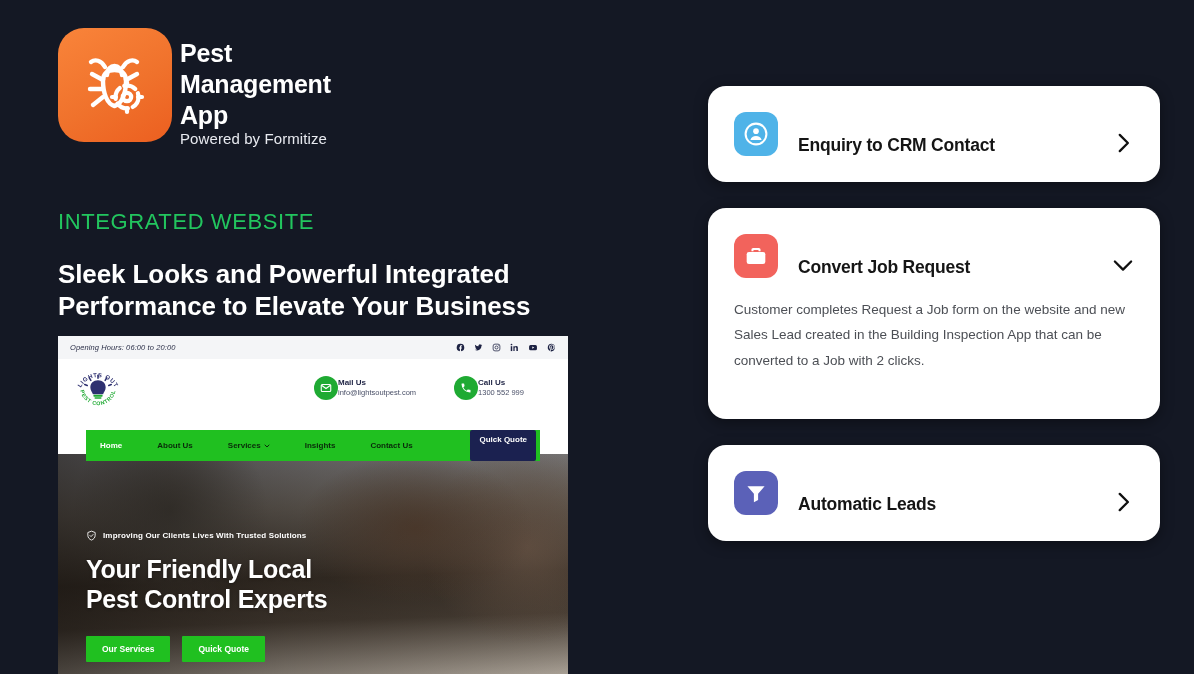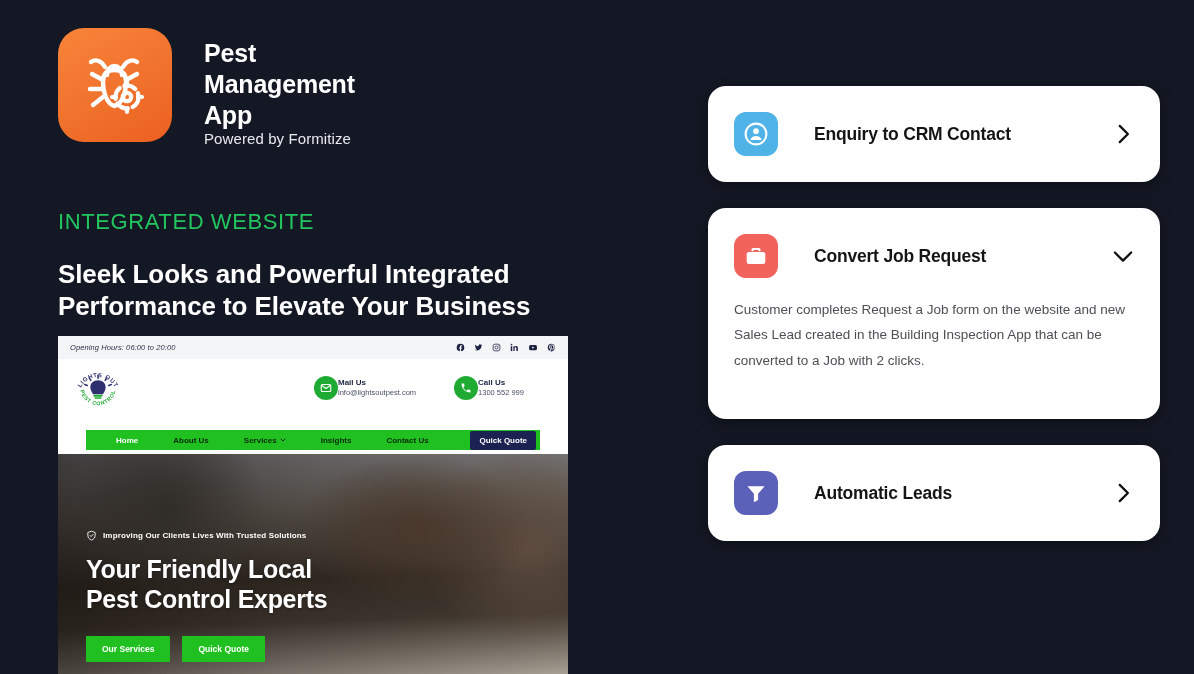--- a/index.html
+++ b/index.html
@@ -7,21 +7,21 @@
     width: 1194px; height: 674px;
     background: #141824;
     font-family: "Liberation Sans", sans-serif;
     overflow: hidden;
   }
   .page { position: relative; width: 1194px; height: 674px; background: #141824; }
 
   
   .left { position: absolute; left: 58px; top: 28px; width: 600px; }
 
-  .brand { display: flex; align-items: flex-start; gap: 32px; }
+  .brand { display: flex; align-items: flex-start; gap: 8px; }
   .brand-tile {
     width: 114px; height: 114px; border-radius: 26px;
     background: linear-gradient(150deg, #f9843a 0%, #f0722c 55%, #ec5f20 100%);
     display: flex; align-items: center; justify-content: center;
     flex: 0 0 auto;
   }
   .brand-text { padding-top: 10px; }
   .brand-name {
     color: #ffffff; font-size: 25px; font-weight: bold;
     line-height: 1.23; letter-spacing: -0.2px;
@@ -63,23 +63,23 @@
   .site-contacts { display: flex; gap: 38px; margin-left: 190px; }
   .contact { display: flex; align-items: center; }
   .contact-ic {
     width: 24px; height: 24px; border-radius: 50%; background: #1faa33;
     display: flex; align-items: center; justify-content: center; flex: 0 0 auto;
   }
   .contact-l1 { color: #1d2243; font-size: 8px; font-weight: bold; line-height: 1.25; }
   .contact-l2 { color: #4a5068; font-size: 7.5px; line-height: 1.3; }
 
   .site-nav {
-    position: absolute; left: 28px; right: 28px; top: 94px; height: 20px;
-    background: #20c020; display: flex; align-items: center;
-    padding-left: 30px; padding-right: 4px; z-index: 3;
+    position: absolute; left: 28px; right: 28px; top: 94px; height: 31px;
+    background: #20c020; display: flex; 
+    padding-left: 14px; padding-right: 4px; z-index: 3;
   }
   .nav-item {
     color: #ffffff; font-size: 8px; font-weight: bold; margin-right: 35px;
     display: flex; align-items: center; gap: 3px; white-space: nowrap;
   }
   .nav-item.dim { color: #0a2a0a; }
   .nav-quote {
     margin-left: auto; background: #1b2150; color: #ffffff;
     font-size: 8px; font-weight: bold; padding: 5px 9px; border-radius: 2px;
     white-space: nowrap;
@@ -115,21 +115,21 @@
   }
 
   
   .accordion { position: absolute; left: 708px; top: 86px; width: 452px; }
   .card {
     background: #ffffff; border-radius: 18px;
     box-shadow: 0 3px 14px rgba(0,0,0,.40);
     padding: 26px 24px 26px 26px;
     margin-bottom: 26px;
   }
-  .card-head { display: flex; align-items: center; gap: 36px; }
+  .card-head { display: flex; align-items: flex-end; gap: 20px; }
   .card-ic {
     width: 44px; height: 44px; border-radius: 12px; flex: 0 0 auto;
     display: flex; align-items: center; justify-content: center;
   }
   .card-title {
     color: #151515; font-size: 17.5px; font-weight: bold;
     letter-spacing: -0.2px; flex: 1 1 auto;
   }
   .chev { width: 26px; height: 26px; flex: 0 0 auto; }
   .card-body {

